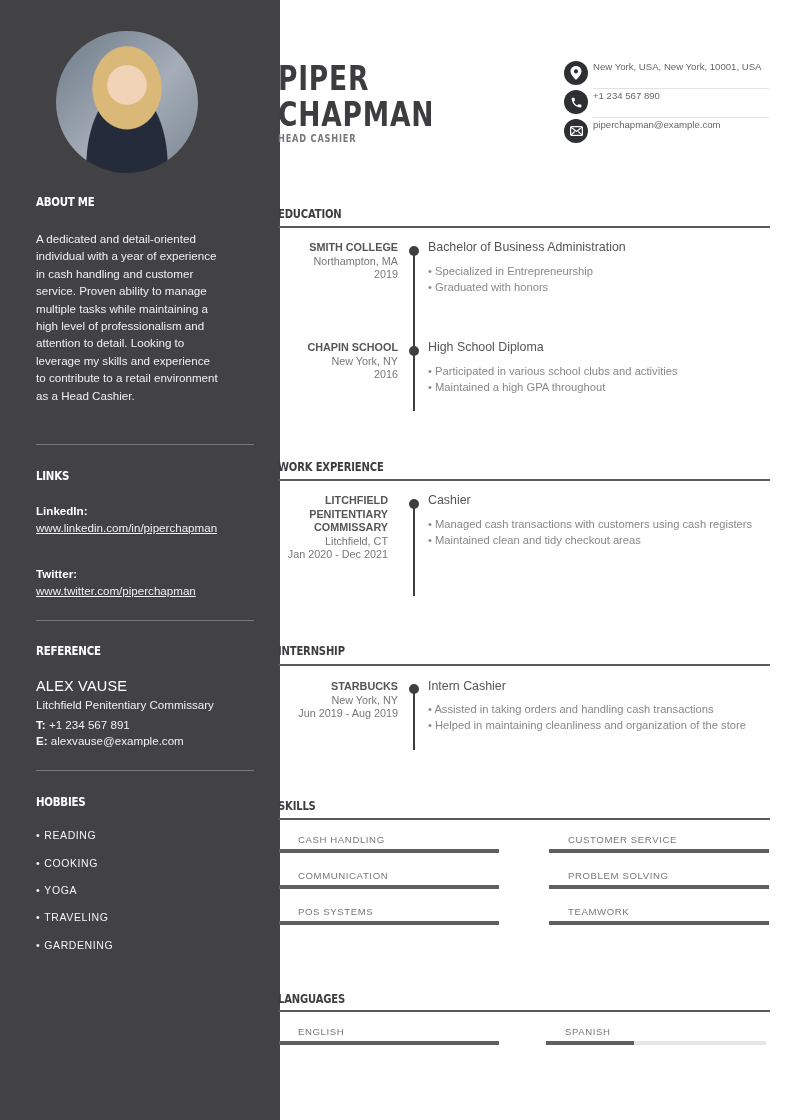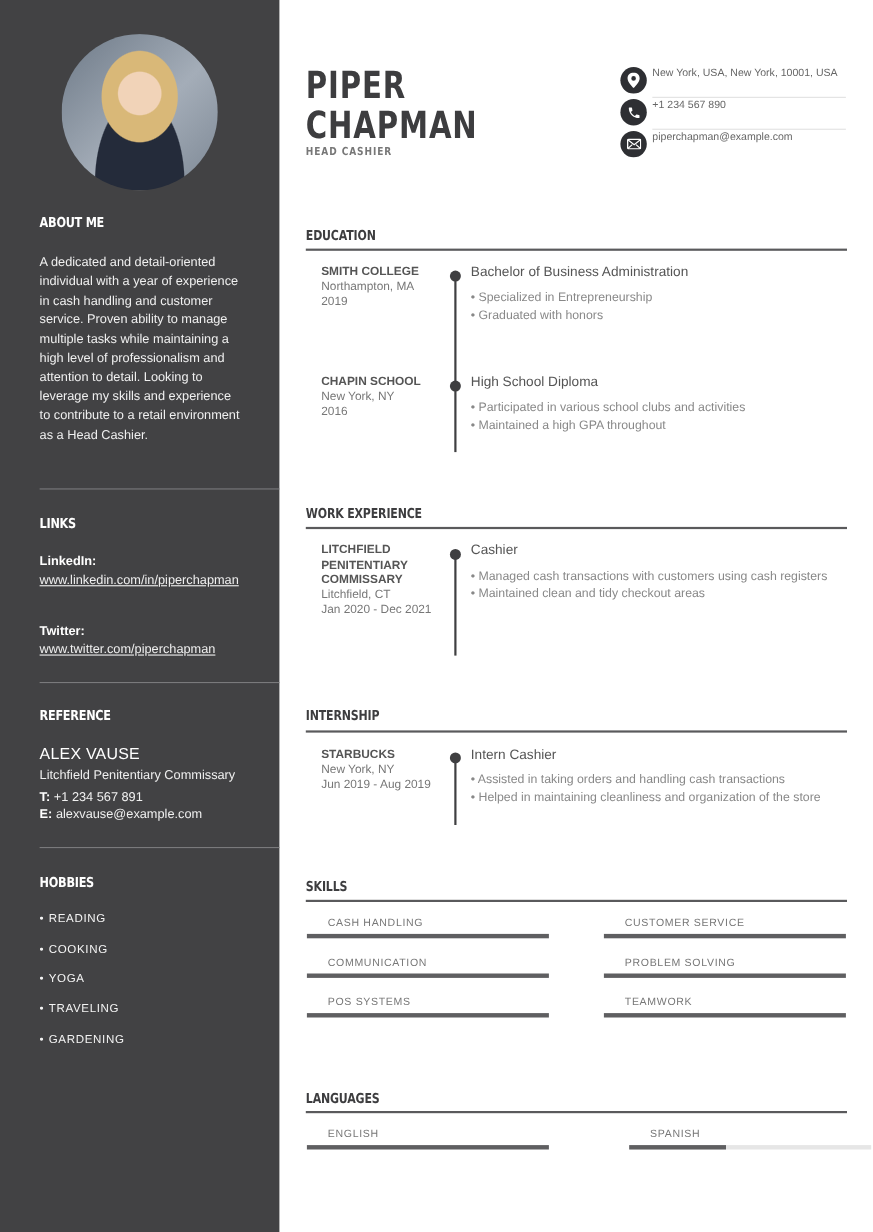--- a/index.html
+++ b/index.html
@@ -1,19 +1,19 @@
 <!DOCTYPE html>
 <html><head>
 <meta charset="utf-8">
 <style>
   * { box-sizing: border-box; margin: 0; padding: 0; }
   html, body { width: 794px; height: 1120px; background: #ffffff; overflow: hidden; }
   body { font-family: "Liberation Sans", sans-serif; color: #555; position: relative; }
 
-  .sidebar { position: absolute; left: 0; top: 0; width: 254px; height: 1120px; background: #424244; color: #f2f2f2; }
+  .sidebar { position: absolute; left: 0; top: 0; width: 280px; height: 1120px; background: #424244; color: #f2f2f2; }
   .photo { position: absolute; left: 56px; top: 31px; width: 142px; height: 142px; border-radius: 50%;
            background: radial-gradient(circle at 50% 38%, #f1d3b8 0 17%, transparent 18%),
                        radial-gradient(ellipse at 50% 40%, #d9b878 0 34%, transparent 35%),
                        radial-gradient(ellipse at 50% 95%, #242b3a 0 40%, transparent 41%),
                        radial-gradient(ellipse at 50% 82%, #f4efec 0 22%, transparent 23%),
                        linear-gradient(135deg, #6e7a88, #a4adb8 55%, #7c8794); overflow: hidden; }
   .sb-heading { position: absolute; left: 36px; font-family: "DejaVu Sans", sans-serif; font-weight: bold;
                 font-size: 12.5px; letter-spacing: -0.3px; color: #ffffff; transform: scaleX(0.82); transform-origin: left center; }
   .sb-text { position: absolute; left: 36px; width: 186px; font-size: 11.6px; line-height: 17.4px; color: #f0f0f0; }
   .sb-divider { position: absolute; left: 36px; width: 218px; height: 1px; background: #7a7a7c; }
@@ -30,21 +30,21 @@
 
   .contact-row { position: absolute; left: 564px; width: 205px; display: flex; }
   .c-icon { width: 24px; height: 24px; border-radius: 50%; background: #2e2f33; flex: 0 0 24px; display: flex; align-items: center; justify-content: center; }
   .c-text { margin-left: 5px; font-size: 9.6px; color: #666; line-height: 11.5px; }
   .c-line { position: absolute; left: 593px; width: 176px; height: 1px; background: #e2e2e2; }
 
   .sec-title { position: absolute; left: 278px; font-family: "DejaVu Sans", sans-serif; font-weight: bold; font-size: 12.5px;
                color: #3d3d3f; transform: scaleX(0.8); transform-origin: left center; letter-spacing: -0.2px; }
   .sec-rule { position: absolute; left: 278px; width: 492px; height: 2px; background: #5a5a5c; }
 
-  .entry-left { position: absolute; left: 292px; width: 120px; font-size: 10.8px; line-height: 13.5px; color: #777; }
+  .entry-left { position: absolute; left: 278px; width: 120px; font-size: 10.8px; line-height: 13.5px; color: #777; text-align: right; }
   .entry-org { font-weight: bold; color: #555; display: block; }
   .tl-line { position: absolute; left: 413px; width: 2px; background: #3f3f41; }
   .tl-dot { position: absolute; left: 409px; width: 10px; height: 10px; border-radius: 50%; background: #3f3f41; }
   .entry-role { position: absolute; left: 428px; font-size: 12.4px; color: #555; }
   .entry-bullets { position: absolute; left: 428px; width: 345px; font-size: 11.2px; line-height: 16px; color: #888; }
 
   .skill { position: absolute; width: 220px; }
   .skill-label { font-size: 9.6px; letter-spacing: 0.6px; color: #777; display: block; margin-left: 19px; }
   .bar { margin-top: 4px; width: 220px; height: 4px; background: #e6e6e6; }
   .bar-fill { height: 4px; background: #5f5f61; }
@@ -222,18 +222,18 @@
 </div>
 
 <div class="sec-title" style="top:991px">LANGUAGES</div>
 <div class="sec-rule" style="top:1010px"></div>
 <div class="skill" style="left:279px; top:1026px">
   <span class="skill-label">ENGLISH</span>
   <div class="bar">
       <div class="bar-fill" style="width:100%"></div>
     </div>
 </div>
-<div class="skill" style="left:572px; top:1026px">
+<div class="skill" style="left:546px; top:1026px">
   <span class="skill-label">SPANISH</span>
   <div class="bar">
       <div class="bar-fill" style="width:40%"></div>
     </div>
 </div>
 
 </body></html>

